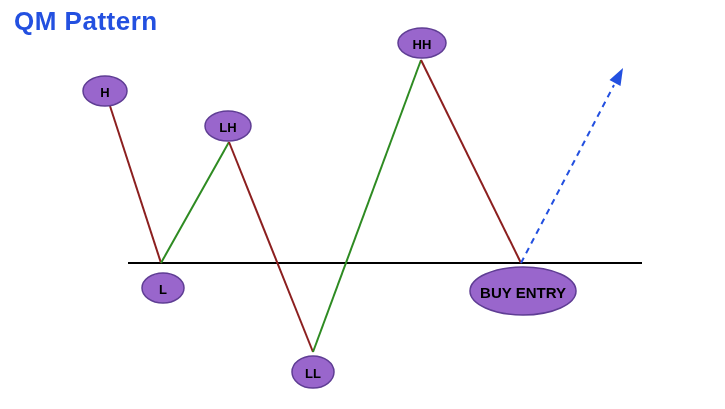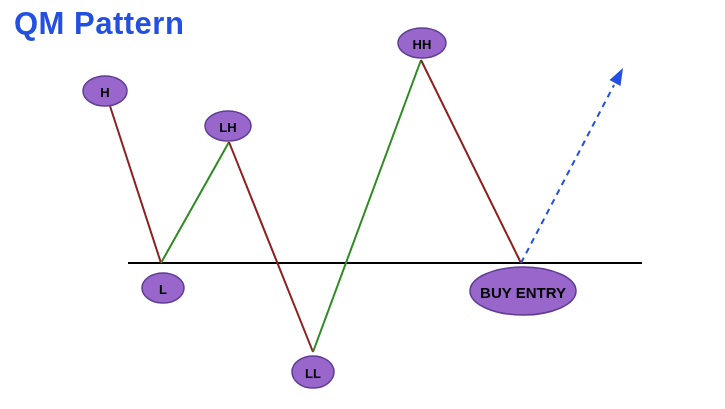--- a/index.html
+++ b/index.html
@@ -14,21 +14,21 @@
     height: 409px;
     background: #ffffff;
     overflow: hidden;
     border-bottom: 1px solid #d9d9d9;
   }
   .title {
     position: absolute;
     left: 14px;
     top: 6px;
     margin: 0;
-    font-size: 31px;
+    font-size: 26px;
     font-weight: bold;
     color: #2350e0;
     letter-spacing: 0.5px;
   }
   svg { position: absolute; left: 0; top: 0; }
 
   .baseline   { stroke: #000000; stroke-width: 2; }
   .leg-down   { stroke: #8c1f1f; stroke-width: 2; fill: none; }
   .leg-up     { stroke: #2e8b22; stroke-width: 2; fill: none; }
   .proj-line  { stroke: #2350e0; stroke-width: 2; stroke-dasharray: 6 5; fill: none; }

